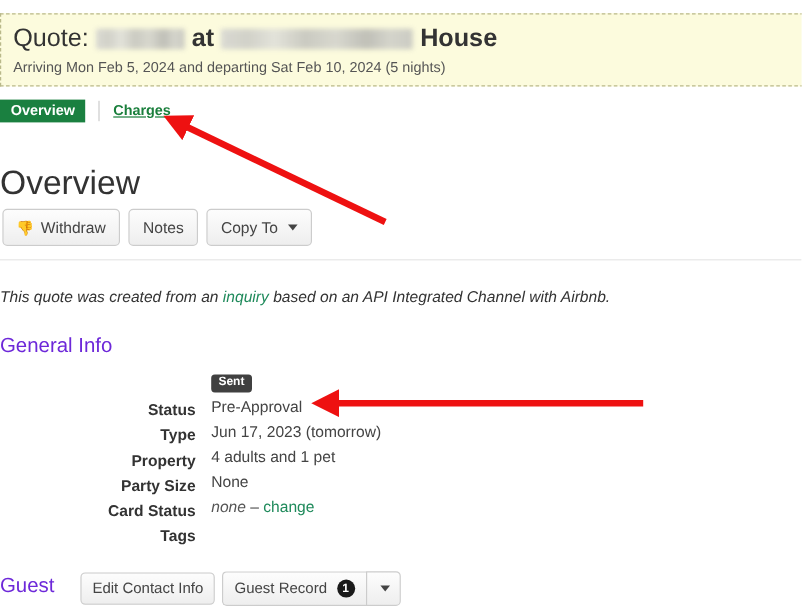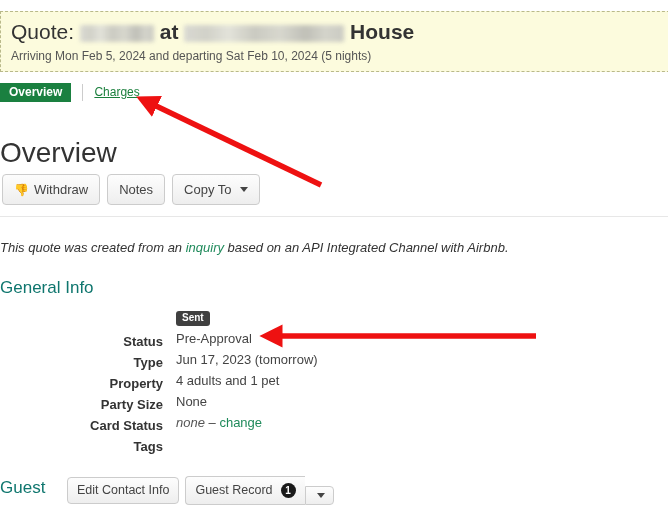--- a/index.html
+++ b/index.html
@@ -84,21 +84,21 @@
   }
   .tab-sep {
     width: 1px;
     height: 17px;
     background: #cccccc;
     margin: 0 11px;
   }
   .tab-link {
     color: #1a7f3c;
     font-size: 12px;
-    font-weight: normal;
+    font-weight: bold;
     text-decoration: underline;
     cursor: pointer;
   }
 
   
   .page-title {
     position: absolute;
     left: 0;
     top: 137px;
     font-size: 28px;
@@ -173,21 +173,21 @@
     color: #1f8a5b;
     text-decoration: none;
     cursor: pointer;
   }
 
   
   .section-h {
     position: absolute;
     font-size: 17px;
     font-weight: normal;
-    color: #0f766e;
+    color: #6d28d9;
     margin: 0;
     line-height: 22px;
   }
   #general-info-heading { left: 0; top: 277px; }
 
   
   .dl {
     position: absolute;
     left: 0;
     top: 308px;
@@ -249,21 +249,20 @@
     display: flex;
     gap: 6px;
     align-items: center;
   }
   .btn-sm {
     padding: 6px 9px;
     font-size: 12.5px;
   }
   .btn-group {
     display: flex;
-    align-items: flex-end;
   }
   .btn-group .btn:first-child {
     border-top-right-radius: 0;
     border-bottom-right-radius: 0;
     border-right: none;
   }
   .btn-group .btn:last-child {
     border-top-left-radius: 0;
     border-bottom-left-radius: 0;
     padding-left: 8px;

